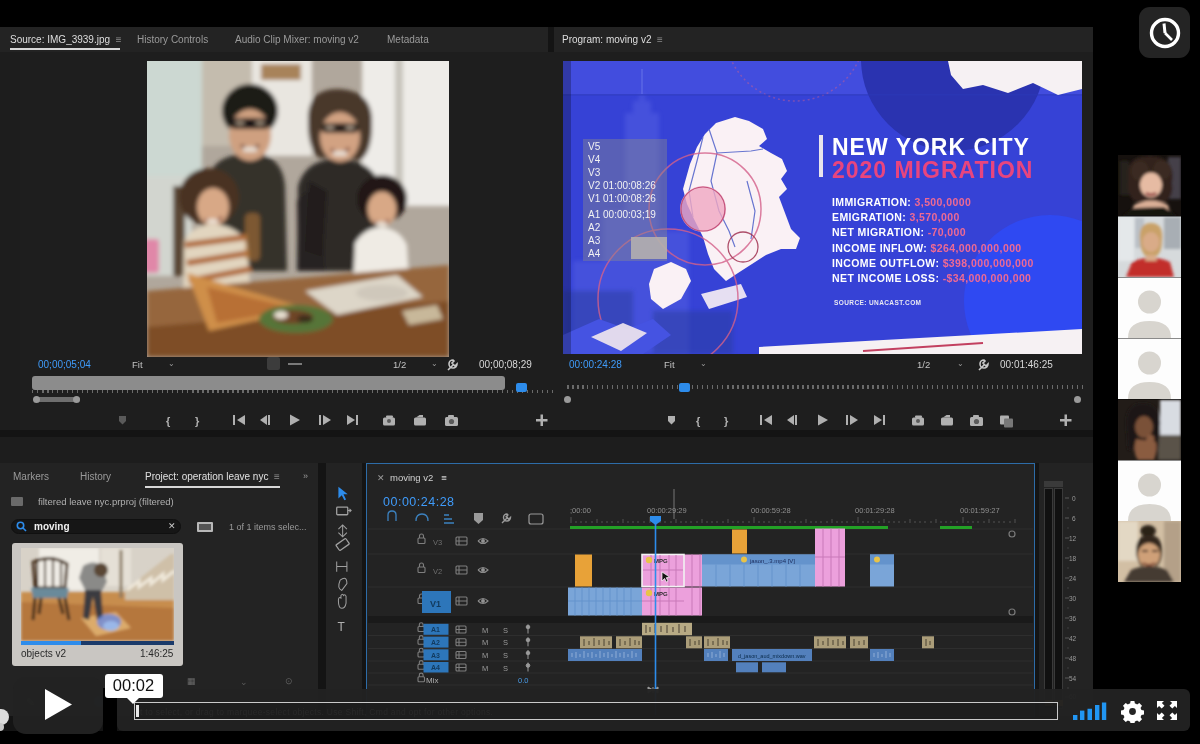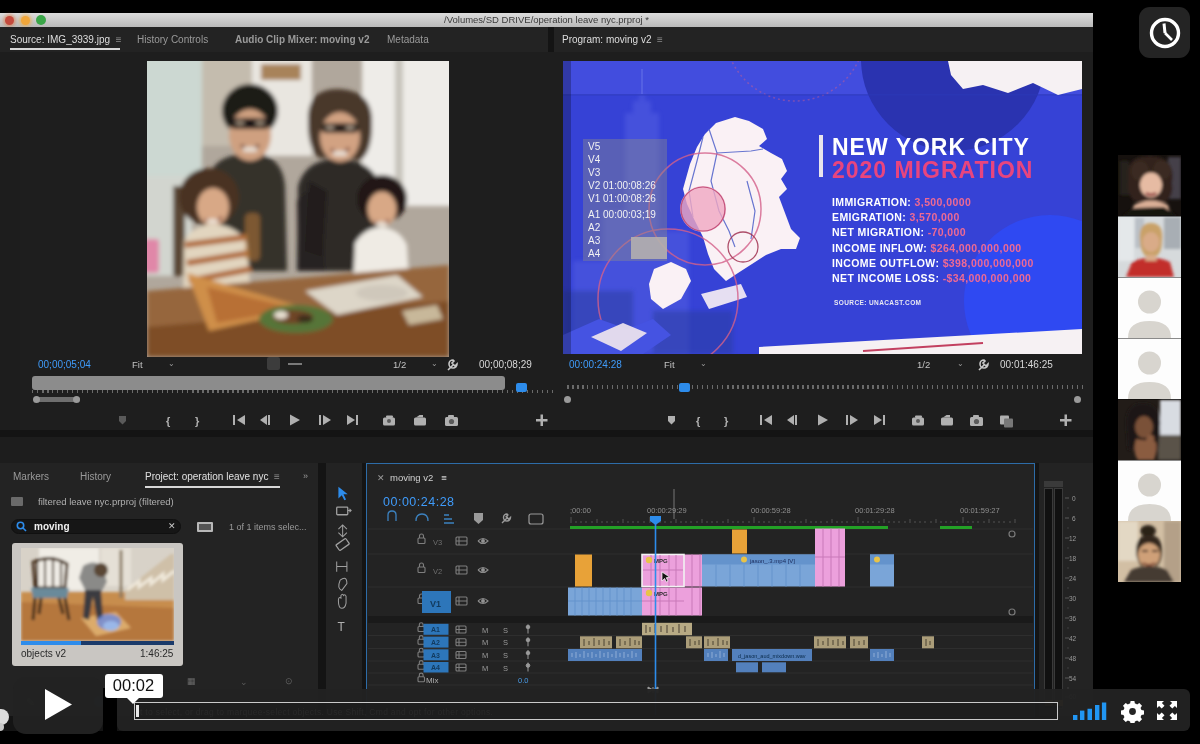--- a/index.html
+++ b/index.html
@@ -5,35 +5,29 @@
   html,body{margin:0;padding:0;background:#000;}
   *{box-sizing:border-box;}
   body{font-family:"Liberation Sans",sans-serif;}
   #stage{position:relative;width:1200px;height:744px;background:#000;overflow:hidden;}
   .abs{position:absolute;}
 </style>
 </head>
 <body>
 <div id="stage">
 
-  <div class="abs" id="titlebar" style="left:0;top:13px;width:1093px;height:14px;background:linear-gradient(#dcdcdc,#b9b9b9);">
-    <div class="abs" style="left:5px;top:2.5px;width:9px;height:9px;border-radius:50%;background:#c44b3e;box-shadow:0 0 3px 2px rgba(220,120,70,.55);"></div>
-    <div class="abs" style="left:20.5px;top:2.5px;width:9px;height:9px;border-radius:50%;background:#f0a63a;box-shadow:0 0 3px 2px rgba(240,170,60,.55);"></div>
-    <div class="abs" style="left:36px;top:2px;width:10px;height:10px;border-radius:50%;background:#3aa648;"></div>
-    <div class="abs" style="left:0;top:1px;width:100%;text-align:center;font-size:9.5px;color:#3a3a3a;">/Volumes/SD DRIVE/operation leave nyc.prproj *</div>
-  </div>
 
   <div class="abs" id="pr" style="left:0;top:27px;width:1196px;height:708px;background:#1d1d1d;">
 
     <div class="abs" style="left:0;top:0;width:100%;height:25px;background:#232323;"></div>
 
     <div class="abs" style="left:10px;top:7px;font-size:10px;color:#dedede;">Source: IMG_3939.jpg&nbsp;&nbsp;<span style="color:#8a8a8a;">≡</span></div>
     <div class="abs" style="left:10px;top:21px;width:110px;height:1.5px;background:#d8d8d8;"></div>
     <div class="abs" style="left:137px;top:7px;font-size:10px;color:#9a9a9a;">History Controls</div>
-    <div class="abs" style="left:235px;top:7px;font-size:10px;color:#9a9a9a;font-weight:bold;">Audio Clip Mixer: moving v2</div>
+    <div class="abs" style="left:235px;top:7px;font-size:10px;color:#9a9a9a;">Audio Clip Mixer: moving v2</div>
     <div class="abs" style="left:387px;top:7px;font-size:10px;color:#9a9a9a;">Metadata</div>
     <div class="abs" style="left:562px;top:7px;font-size:10px;color:#dedede;">Program: moving v2&nbsp;&nbsp;<span style="color:#8a8a8a;">≡</span></div>
 
     <div class="abs" style="left:548px;top:0;width:6px;height:405px;background:#141414;"></div>
 
     <div class="abs" style="left:0;top:403px;width:1093px;height:7px;background:#141414;"></div>
 
     <div class="abs" id="srcmon" style="left:0;top:25px;width:548px;height:378px;background:#1e1e1e;margin-left:20px;">
 
       <svg class="abs" style="left:127px;top:9px;" width="302" height="296" viewBox="0 0 302 296">

